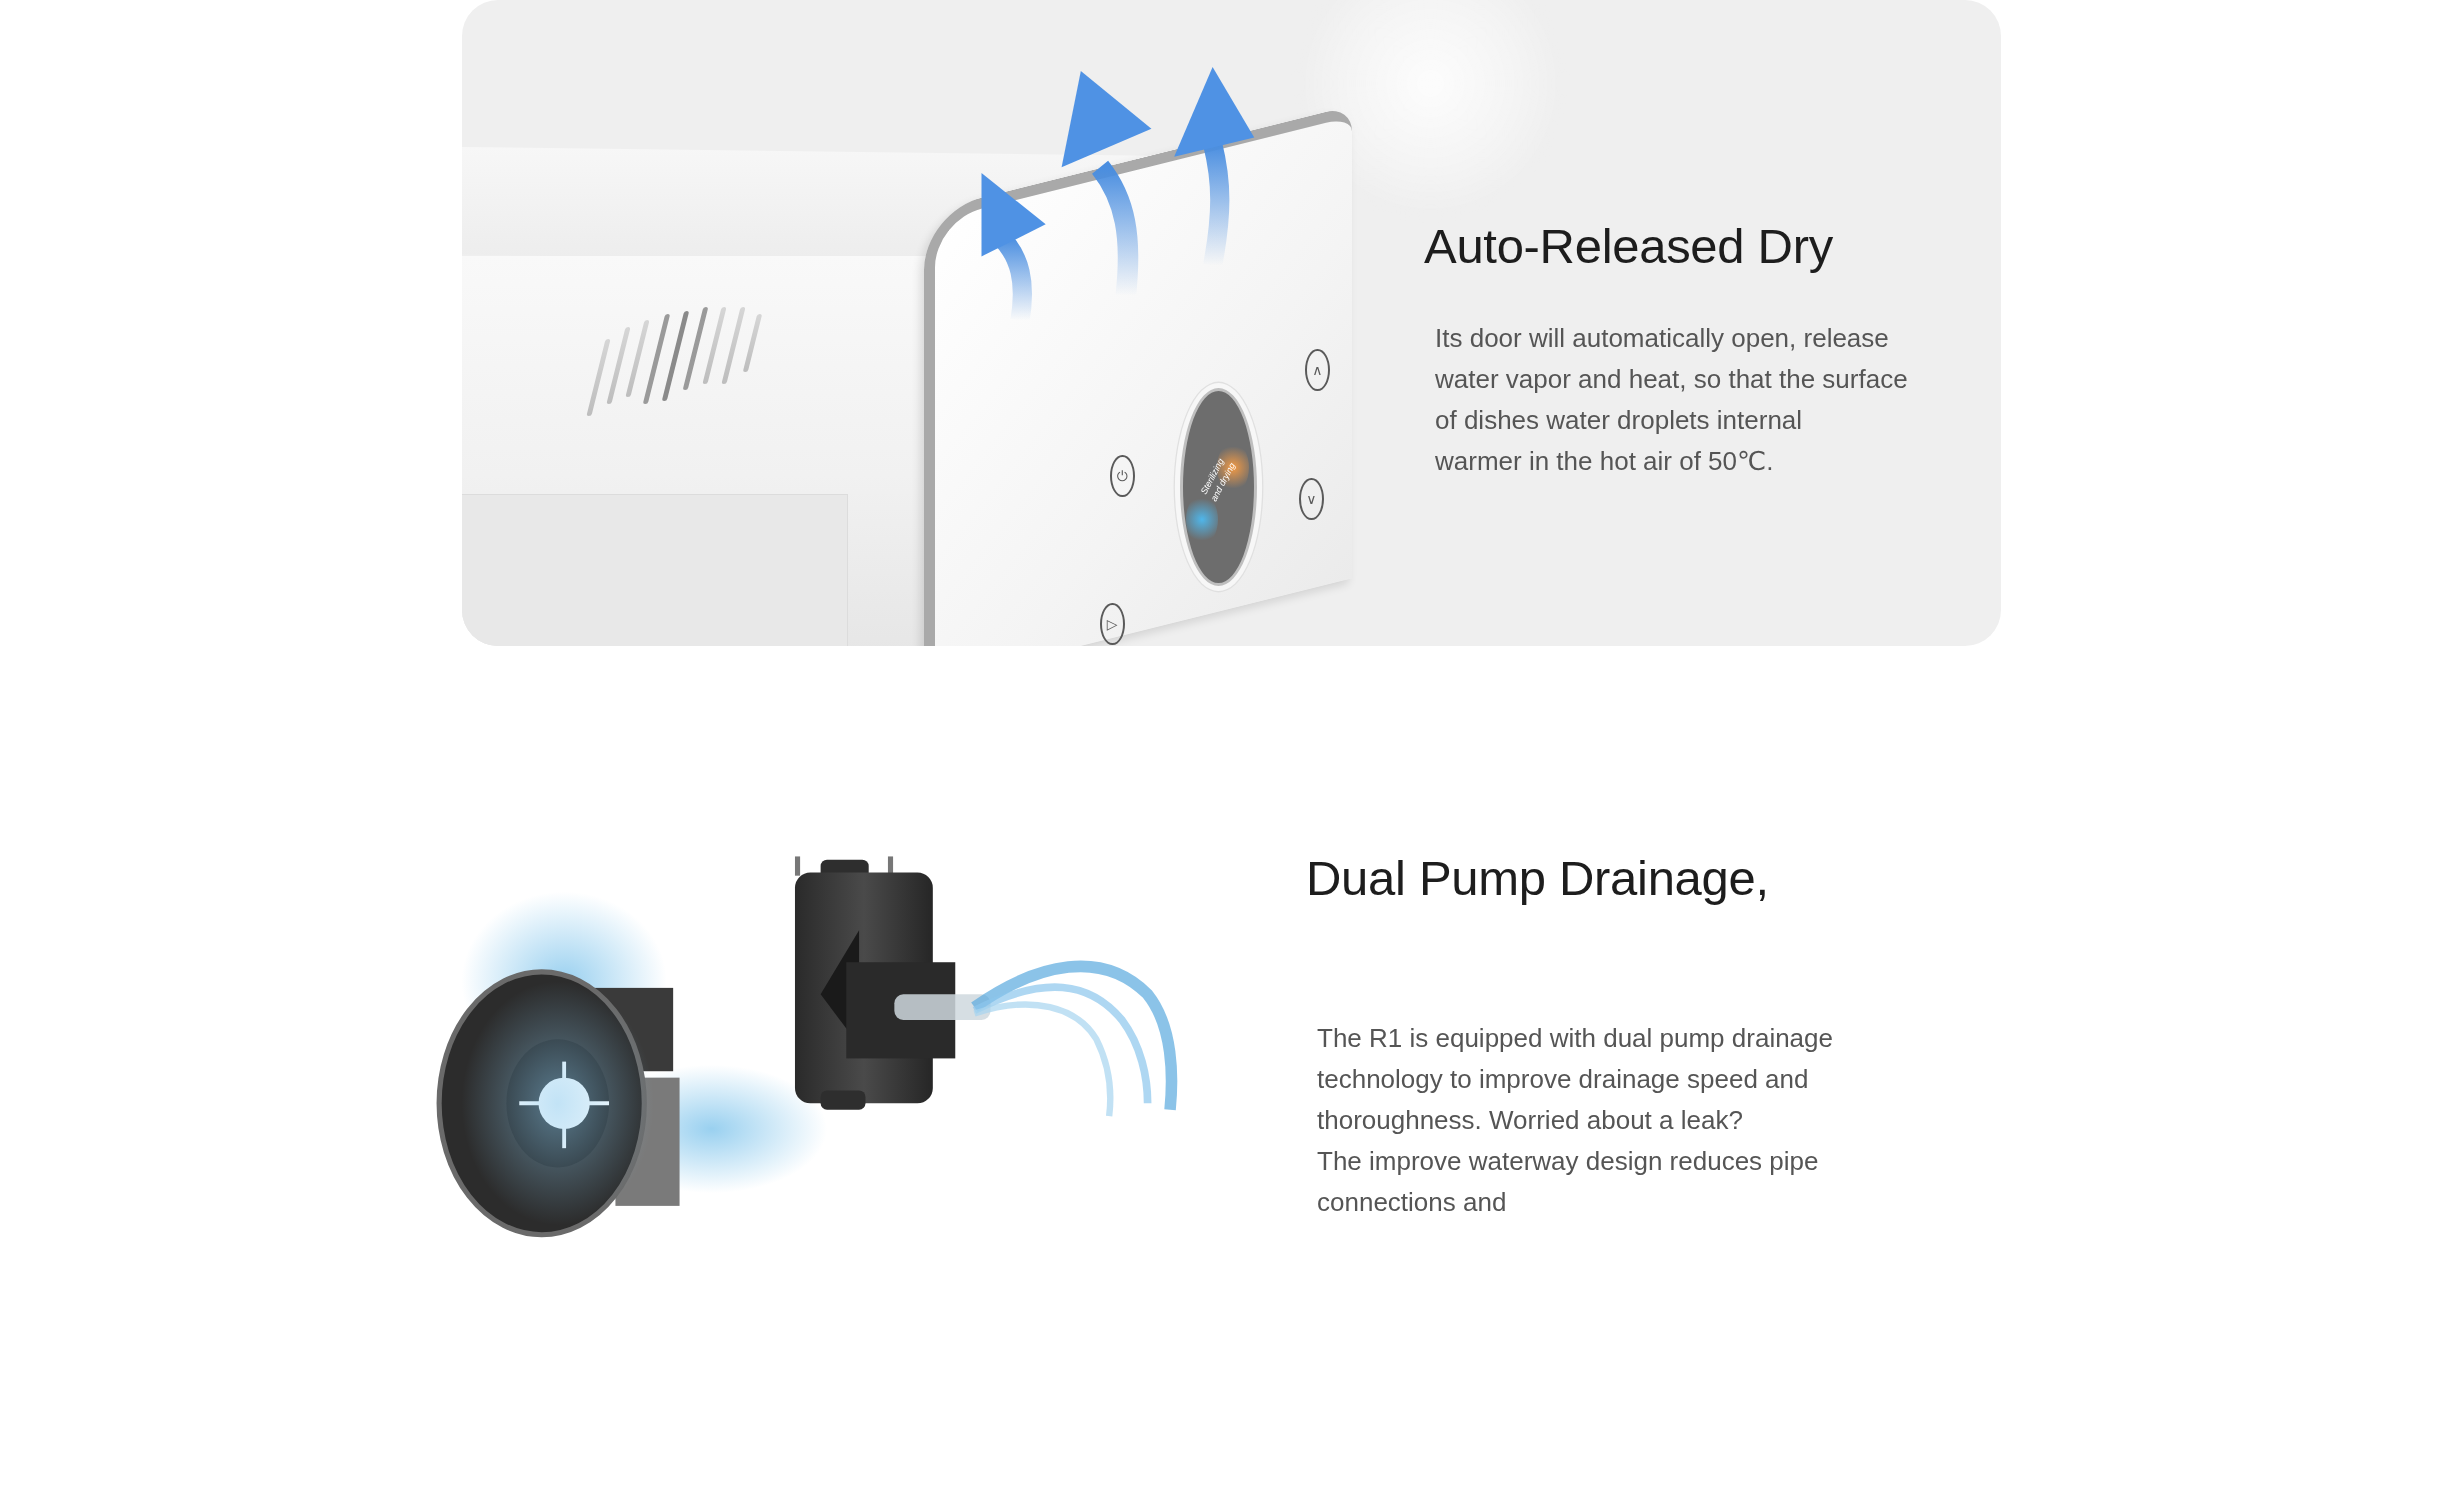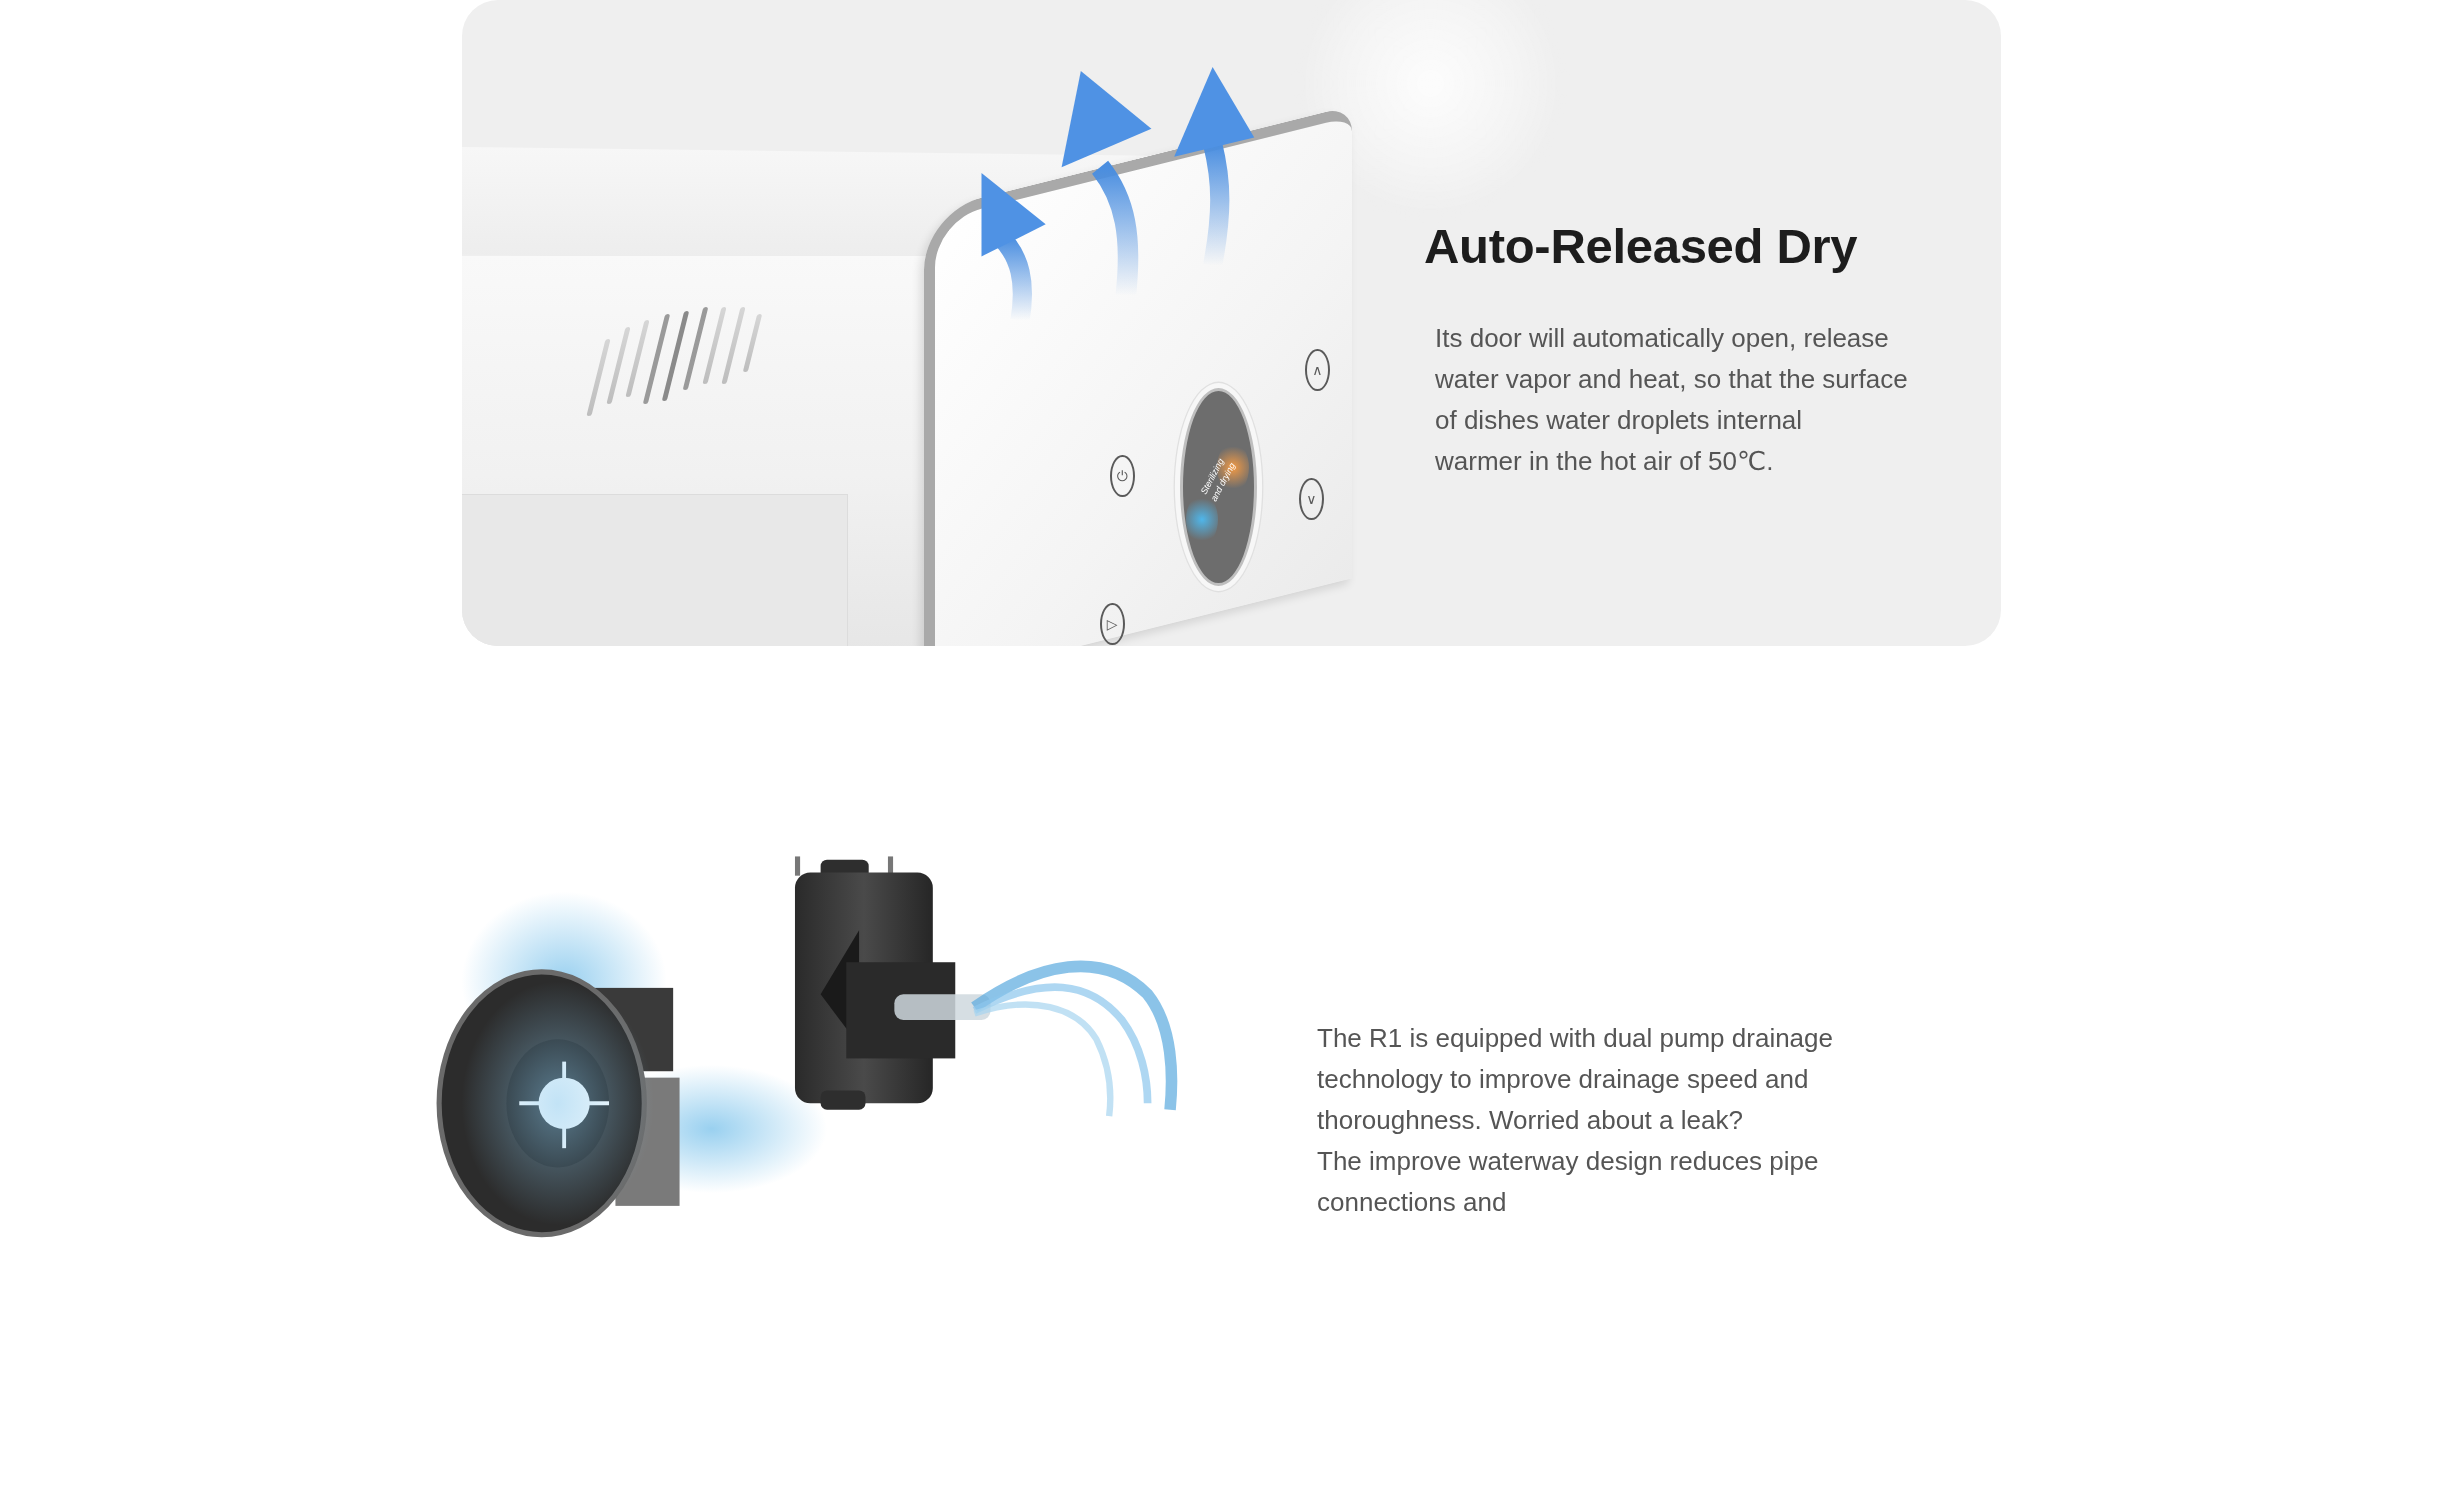--- a/index.html
+++ b/index.html
@@ -29,21 +29,21 @@
   .display-ring .glow-o { position: absolute; right: 5.1px; top: 51px; width: 32px; height: 51px; border-radius: 50%; background: radial-gradient(circle, #f29a45, rgba(242,154,69,0) 70%); }
   .display-ring .glow-b { position: absolute; left: 2.6px; bottom: 38px; width: 32px; height: 51px; border-radius: 50%; background: radial-gradient(circle, #4fb6ea, rgba(79,182,234,0) 70%); }
   .display-text { position: absolute; left: 6.4px; top: 77px; width: 58px; color: #ffffff; font-size: 9px; line-height: 11.5px; font-style: italic; transform: rotate(-62deg); transform-origin: center; text-align: center; top: 77px; }
 
   .ctrl { position: absolute; width: 20.5px; height: 38px; border: 2.6px solid #5a5a5a; border-radius: 50%; display: flex; align-items: center; justify-content: center; color: #5a5a5a; font-size: 14px; font-family: "DejaVu Sans", sans-serif; }
 
   .arrow { position: absolute; }
   .arrow svg { display: block; }
 
   
-  .feature-title { position: absolute; color: #1d1d1d; font-weight: bold; font-size: 49px; line-height: 62px; letter-spacing: -0.3px; margin: 0; }
+  .feature-title { position: absolute; color: #1d1d1d; font-weight: normal; font-size: 49px; line-height: 62px; letter-spacing: -0.3px; margin: 0; }
   .feature-body { position: absolute; color: #555555; font-size: 26px; line-height: 41px; margin: 11px; }
   .feature-body span { display: block; }
 
   
   .pump-art { position: absolute; left: 410px; top: 834px; width: 802px; height: 436px; }
 </style>
 </head>
 <body>
 
 <section>
@@ -166,20 +166,21 @@
 
       <rect x="755" y="250" width="150" height="40" rx="14" fill="#cfd8de" opacity="0.85"></rect>
 
       <path d="M880 270 C980 200 1080 180 1150 250 C1190 300 1190 380 1185 430" stroke="#5aa9de" stroke-width="18" fill="none" opacity="0.7"></path>
       <path d="M880 275 C990 220 1060 230 1110 290 C1140 330 1150 380 1150 420" stroke="#8cc6ec" stroke-width="12" fill="none" opacity="0.7"></path>
       <path d="M880 280 C970 250 1040 270 1070 320 C1090 360 1095 400 1090 440" stroke="#a7d4f0" stroke-width="10" fill="none" opacity="0.7"></path>
     </svg>
   </div>
 
   <h2 class="feature-title" style="left:1306px;top:847px">
+    <span style="display:block">Dual Pump Drainage,</span>
   </h2>
   <p class="feature-body" style="left:1306px;top:1007px">
     <span>The R1 is equipped with dual pump drainage</span>
     <span>technology to improve drainage speed and</span>
     <span>thoroughness. Worried about a leak?</span>
     <span>The improve waterway design reduces pipe</span>
     <span>connections and</span>
   </p>
 </section>
 

